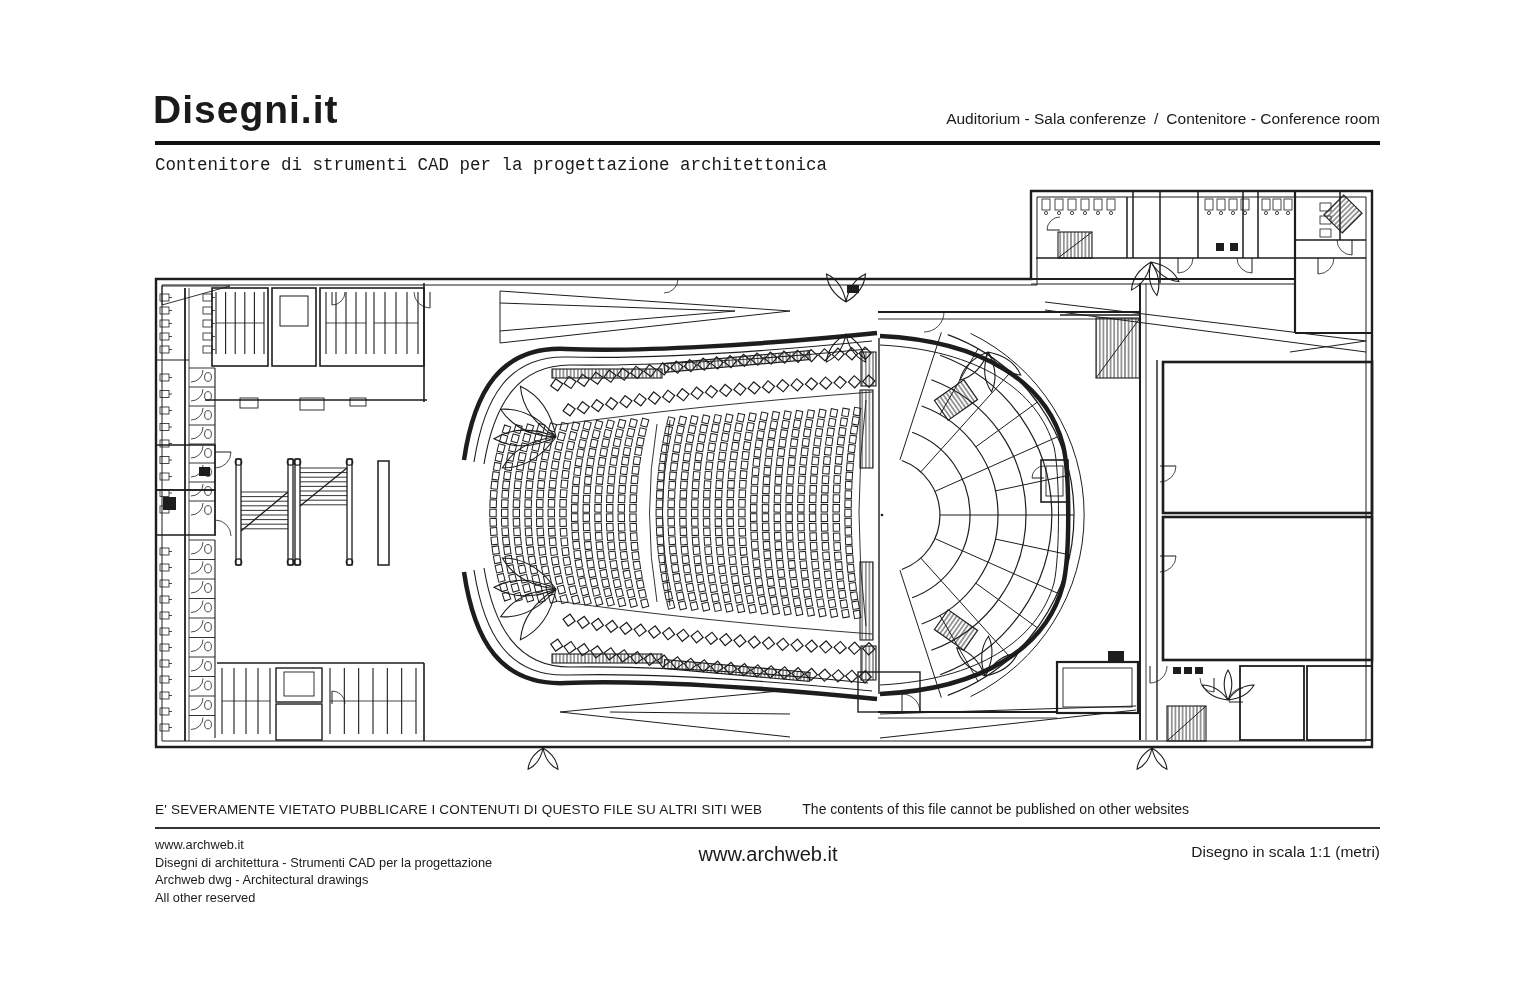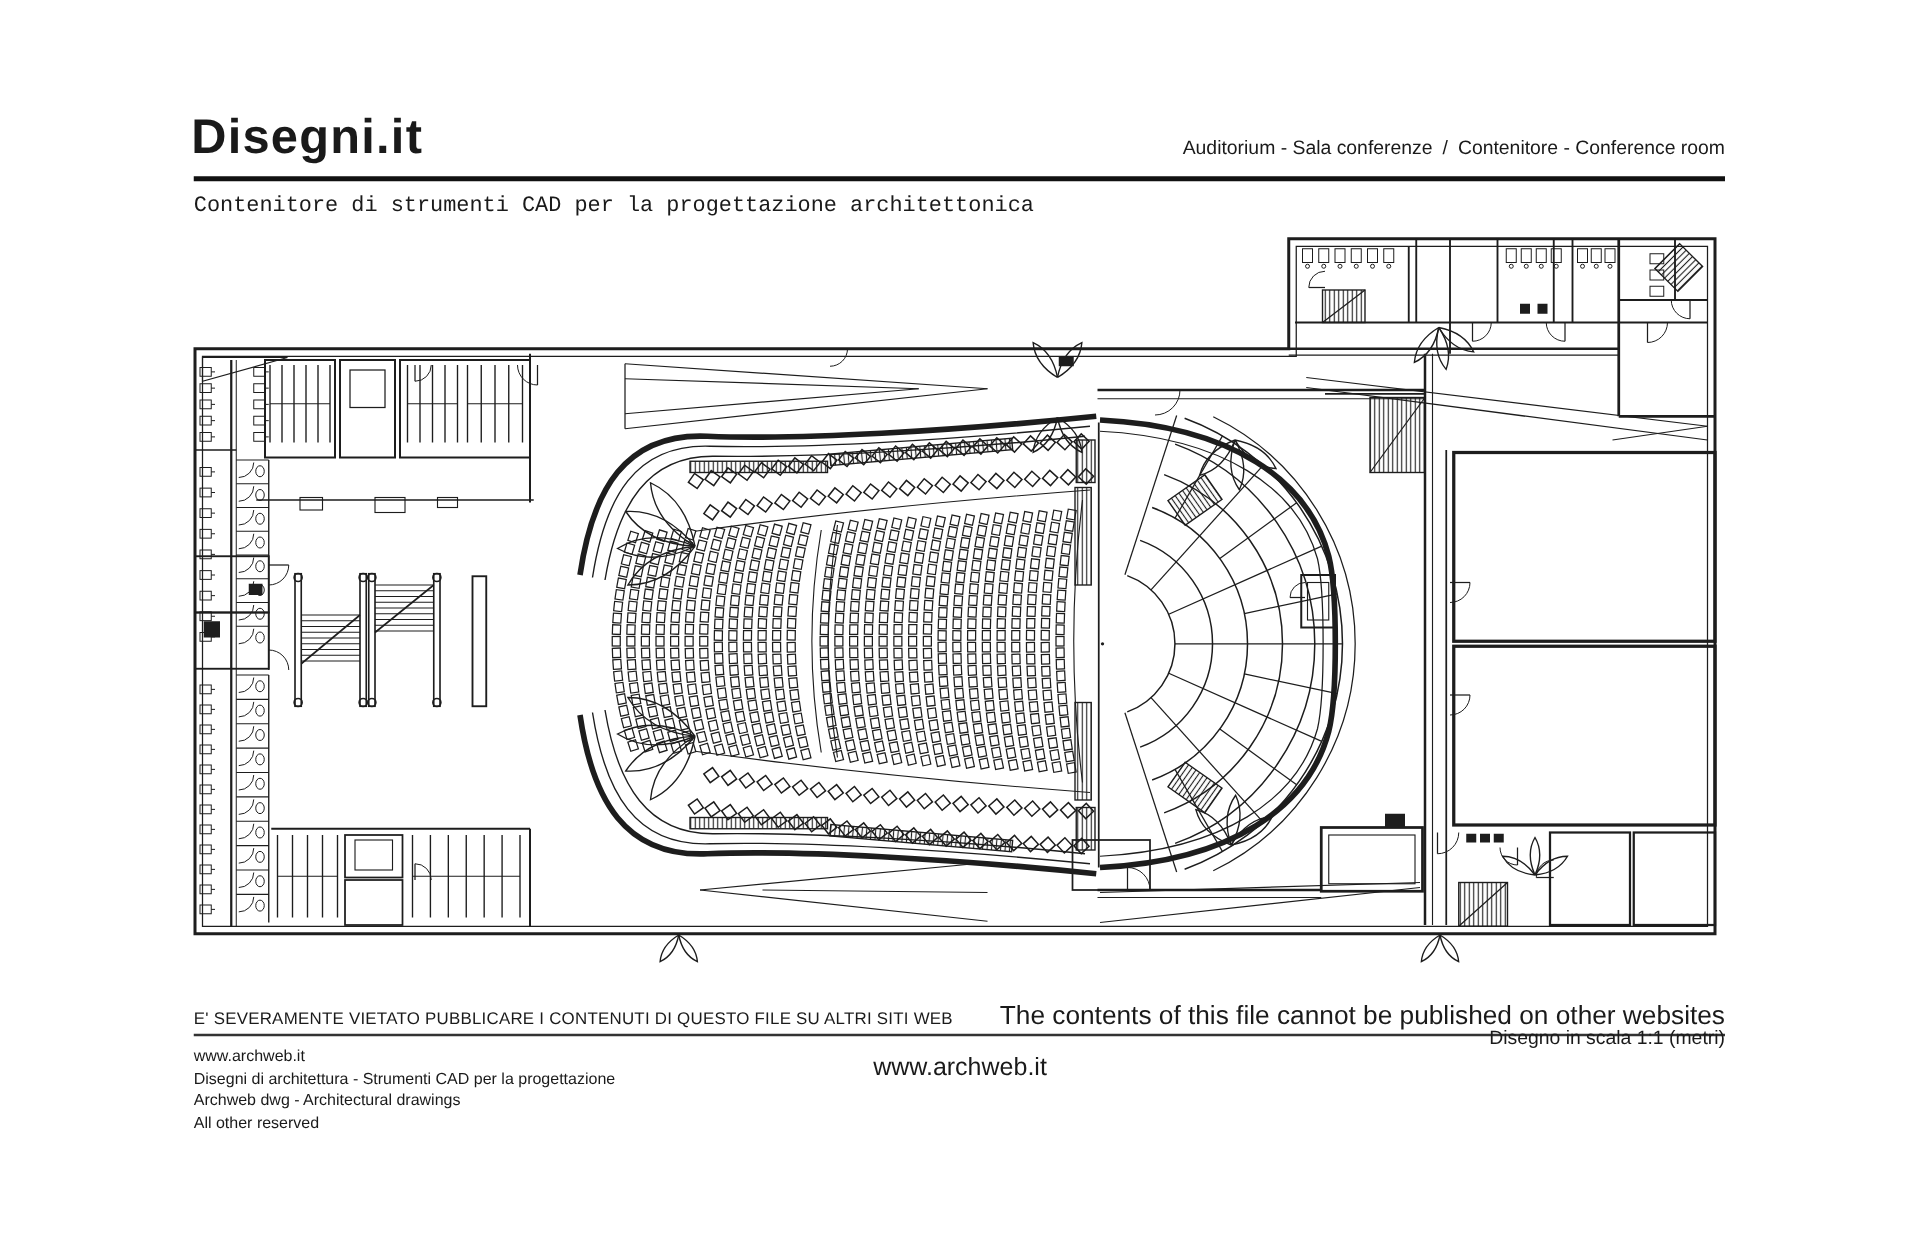--- a/index.html
+++ b/index.html
@@ -4,27 +4,27 @@
 <style>
   html,body{margin:0;padding:0;background:#ffffff;}
   body{width:1536px;height:1005px;position:relative;overflow:hidden;
        font-family:"Liberation Sans","DejaVu Sans",sans-serif;color:#1a1a1a;}
   .abs{position:absolute;}
   .logo{left:153px;top:88px;font-size:39px;font-weight:bold;letter-spacing:1px;}
   .head-right{right:156px;top:110px;font-size:15.5px;}
   .head-right .sep{padding:0 8px;}
   .rule1{left:155px;right:156px;top:141px;height:4px;background:#111;}
   .subtitle{left:155px;top:155px;font-size:17.5px;font-family:Liberation Mono, monospace;}
-  .warning-row{left:155px;right:156px;top:801px;display:flex;justify-content:space-between;align-items:baseline;}
+  .warning-row{left:155px;right:156px;top:801px;display:flex;align-items:baseline;}
   .warning-it{font-size:13.5px;letter-spacing:0.2px;}
-  .warning-en{font-size:21px;}
+  .warning-en{font-size:14px;margin-left:40px;}
   .rule2{left:155px;right:156px;top:827px;height:2px;background:#333;}
   .foot-left{left:155px;top:836px;font-size:12.8px;line-height:17.5px;}
   .foot-center{left:0;right:0;top:843px;text-align:center;font-size:20px;}
-  .foot-right{right:156px;top:822px;font-size:15.5px;}
+  .foot-right{right:156px;top:843px;font-size:15.5px;}
   svg{position:absolute;left:0;top:0;}
 </style>
 </head>
 <body>
 
 <div class="abs logo">Disegni.it</div>
 <div class="abs head-right">
   <span>Auditorium - Sala conferenze</span><span class="sep">/</span><span>Contenitore - Conference room</span>
 </div>
 <div class="abs rule1"></div>

